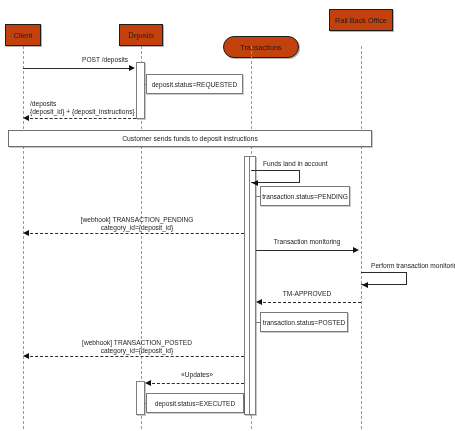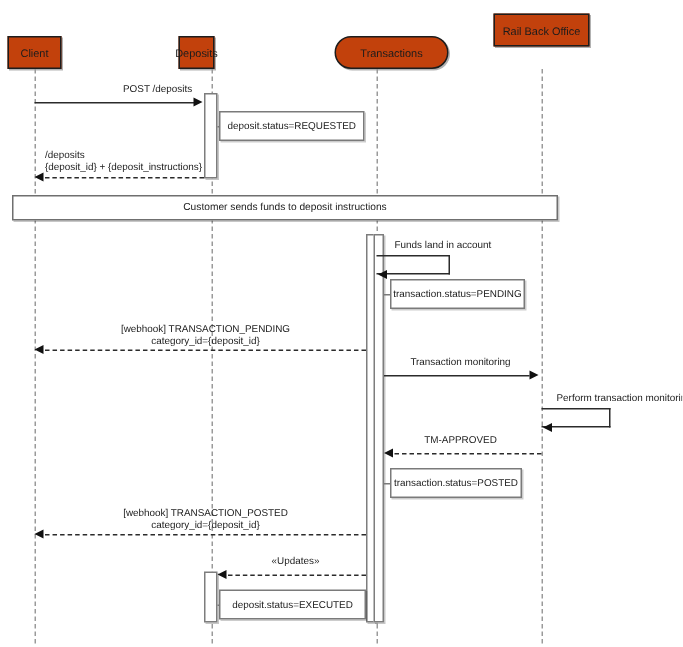--- a/index.html
+++ b/index.html
@@ -134,24 +134,24 @@
 </style>
 </head>
 <body>
 
 <div id="diagram">
 
 
   <div class="actor-box" style="left:5px; top:24px; width:36px;">
     <span>Client</span>
   </div>
-  <div class="actor-box" style="left:119px; top:24px; width:24px;">
+  <div class="actor-box" style="left:119px; top:24px; width:44px;font-family:Liberation Serif, serif;">
     <span>Deposits</span>
   </div>
-  <div class="actor-box" style="left:223px; top:24px; width:76px;border-radius:11px;">
+  <div class="actor-box" style="left:223px; top:36px; width:76px;border-radius:11px;">
     <span>Transactions</span>
   </div>
   <div class="actor-box" style="left:329px; top:9px; width:64px;">
     <span>Rail Back Office</span>
   </div>
 
   <div class="lifeline" style="left:23px; top:46px; height:383px;"></div>
   <div class="lifeline" style="left:141px; top:46px; height:383px;"></div>
   <div class="lifeline" style="left:251px; top:46px; height:383px;"></div>
   <div class="lifeline" style="left:361px; top:46px; height:383px;"></div>

